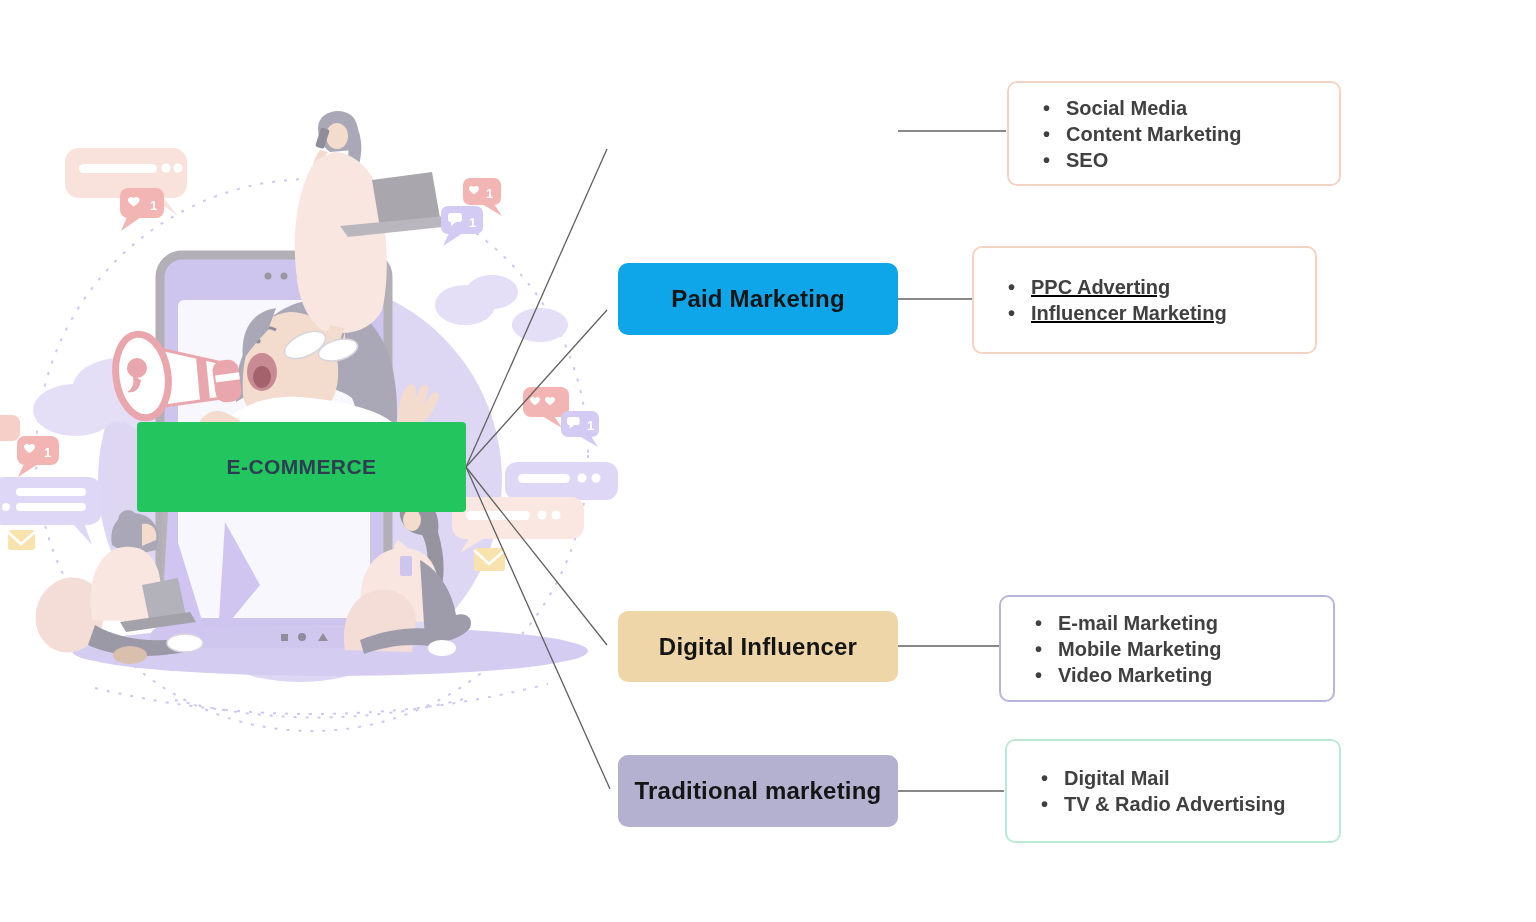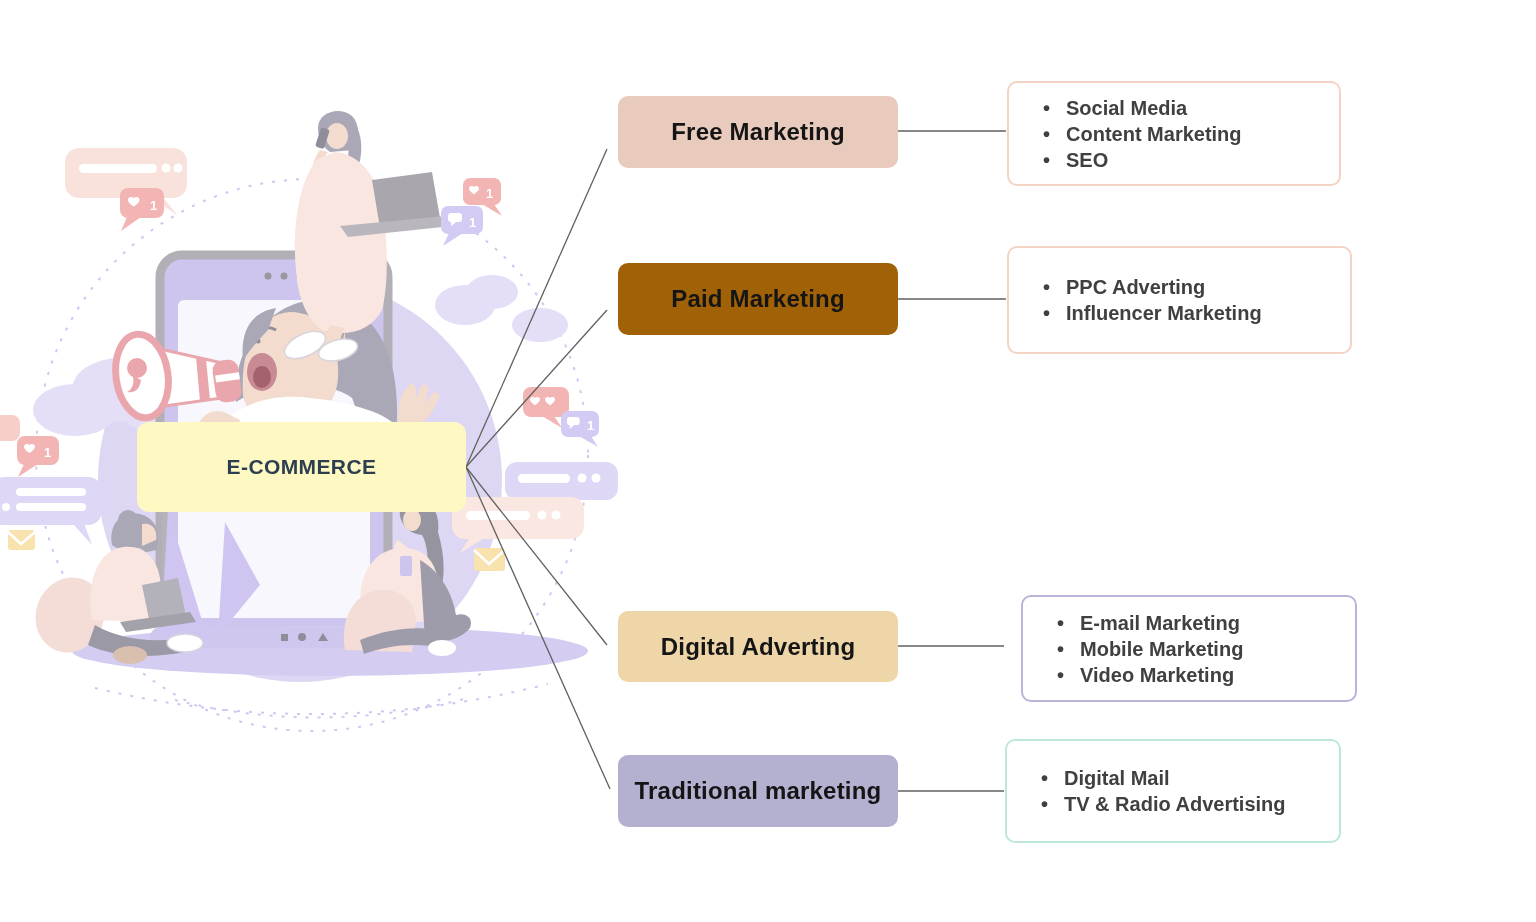--- a/index.html
+++ b/index.html
@@ -4,31 +4,31 @@
 <style>
   html,body{margin:0;padding:0;background:#ffffff;}
   body{width:1536px;height:922px;overflow:hidden;font-family:"Liberation Sans",sans-serif;}
   .canvas{position:relative;width:1536px;height:922px;background:#ffffff;}
   .illus{position:absolute;left:0;top:0;z-index:0;}
   .connectors{position:absolute;left:0;top:0;z-index:1;}
   .node{position:absolute;z-index:2;display:flex;align-items:center;justify-content:center;
         border-radius:10px;font-weight:bold;}
   .branch{width:280px;height:72px;font-size:24px;color:#151515;letter-spacing:.2px;}
   .b-free{left:618px;top:96px;background:#e8cbbc;}
-  .b-paid{left:618px;top:263px;background:#a16207;}
+  .b-paid{left:618px;top:263px;background:#0ea5e9;}
   .b-digital{left:618px;top:611px;height:71px;background:#eed6a8;}
   .b-trad{left:618px;top:755px;background:#b3b0d0;text-align:right;}
-  .center{left:137px;top:422px;width:329px;height:90px;background:#fef9c3;border-radius:12px;
+  .center{left:137px;top:422px;width:329px;height:90px;background:#22c55e;border-radius:4px;
           color:#2d3e50;font-size:21px;line-height:1.32;letter-spacing:.4px;text-align:center;
           flex-direction:column;}
   .listbox{position:absolute;z-index:2;background:#ffffff;border:2px solid;border-radius:10px;
            display:flex;align-items:center;}
   .lb-free{left:1007px;top:81px;width:330px;height:101px;border-color:#f3d3c3;}
-  .lb-paid{left:1007px;top:246px;width:341px;height:104px;border-color:#f3d3c3;}
-  .lb-digital{left:1021px;top:595px;width:332px;height:103px;border-color:#b8b5db;}
+  .lb-paid{left:972px;top:246px;width:341px;height:104px;border-color:#f3d3c3;text-decoration:underline;}
+  .lb-digital{left:999px;top:595px;width:332px;height:103px;border-color:#b8b5db;}
   .lb-trad{left:1005px;top:739px;width:332px;height:100px;border-color:#bce8d5;}
   .listbox ul{list-style:none;margin:0;padding:0 8px 0 34px;font-size:20px;font-weight:bold;
               color:#404040;line-height:26px;}
   .listbox li{position:relative;padding-left:23px;}
   .listbox li::before{content:"\2022";position:absolute;left:0;top:0;}
   .badge-num{font-size:13px;font-weight:bold;fill:#ffffff;}
 </style>
 </head>
 <body>
 
@@ -252,23 +252,22 @@
       <line x1="898" y1="299" x2="1006" y2="299"></line>
       <line x1="898" y1="646" x2="1004" y2="646"></line>
       <line x1="898" y1="791" x2="1004" y2="791"></line>
     </g>
   </svg>
 
   <div class="node center">
     <div>E-COMMERCE</div>
   </div>
 
-  <div class="node branch b-free">Free Marketing</div>
   <div class="node branch b-paid">Paid Marketing</div>
-  <div class="node branch b-digital">Digital Adverting</div>
+  <div class="node branch b-digital">Digital Influencer</div>
   <div class="node branch b-trad">Traditional marketing</div>
 
   <div class="listbox lb-free">
     <ul>
       <li>Social Media</li>
       <li>Content Marketing</li>
       <li>SEO</li>
     </ul>
   </div>
   <div class="listbox lb-paid">

